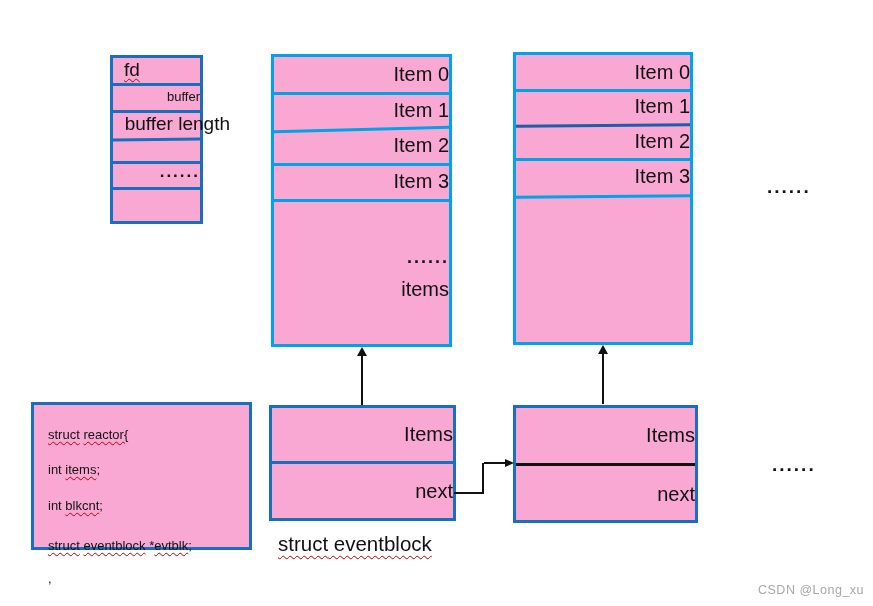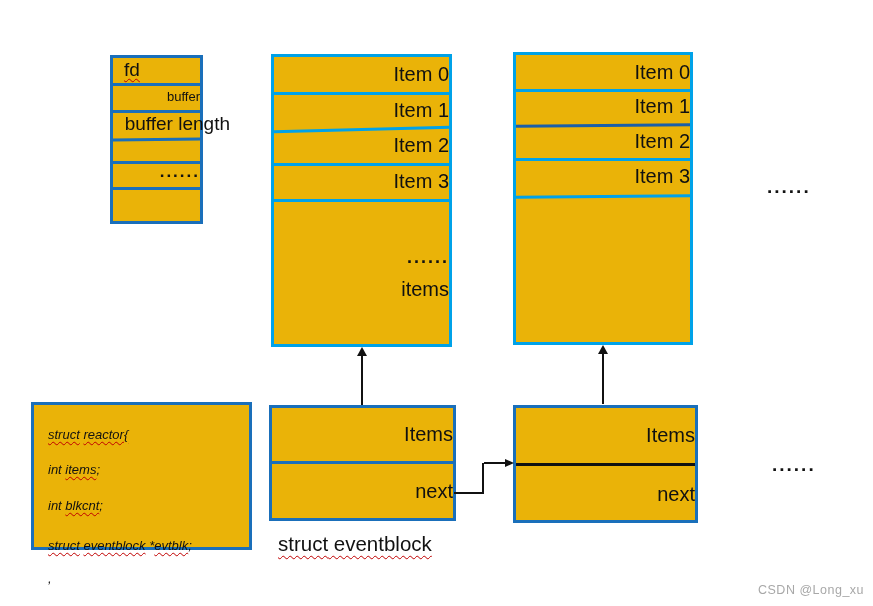--- a/index.html
+++ b/index.html
@@ -3,21 +3,21 @@
 <meta charset="utf-8">
 <style>
   :root{
     --cyan:#00a2e8; --blue:#1a6fba; --ink:#111111; --squiggle:#c00000; --watermark:#a8a8a8;
   }
   html,body{margin:0;padding:0;background:#fff;}
   #canvas{
     position:relative; width:873px; height:606px; background:#ffffff;
     font-family:"Liberation Sans", sans-serif; color:var(--ink); overflow:hidden;
   }
-  .box{position:absolute; box-sizing:border-box; background:#eab308;}
+  .box{position:absolute; box-sizing:border-box; background:#f9a8d4;}
   .cyan-box{border:3px solid var(--cyan);}
   .blue-box{border:3px solid var(--blue);}
   .hline{position:absolute; height:2.5px; background:var(--cyan); left:0;}
   .hline-blue{position:absolute; height:2.5px; background:var(--blue); left:0;}
   .hline-dark{position:absolute; height:2.5px; background:#1a5fa8; left:0;}
   .hline-black{position:absolute; height:2.5px; background:#111; left:0;}
   .cell{position:absolute; left:0; width:100%; text-align:right; font-size:20px; white-space:nowrap;}
   .sq{text-decoration-line:underline; text-decoration-style:wavy; text-decoration-color:var(--squiggle); text-decoration-thickness:1px; text-underline-offset:4px;}
   .sq-sm{text-decoration-line:underline; text-decoration-style:wavy; text-decoration-color:var(--squiggle); text-decoration-thickness:1px; text-underline-offset:2px;}
   .dots{font-weight:700; letter-spacing:2px;}
@@ -66,21 +66,21 @@
     <div class="hline" style="top:103px; width:174px;"></div>
     <div class="hline" style="top:140px; width:174px; transform:rotate(-0.5deg);"></div>
     <div class="cell" style="top:0; height:34px; line-height:34px;">Item 0</div>
     <div class="cell" style="top:34px; height:35px; line-height:35px;">Item 1</div>
     <div class="cell" style="top:69px; height:34px; line-height:34px;">Item 2</div>
     <div class="cell" style="top:103px; height:37px; line-height:37px;">Item 3</div>
   </div>
 
   <div class="big-label dots" style="left:767px; top:176px; font-size:19px;">......</div>
 
-  <div class="box blue-box" style="left:31px; top:402px; width:221px; height:148px;font-style:italic;">
+  <div class="box blue-box" style="left:31px; top:402px; width:221px; height:148px;">
     <div class="code-line" style="top:22px;"><span class="sq-sm">struct</span><span> </span><span class="sq-sm">reactor{</span></div>
     <div class="code-line" style="top:57px;"><span>int </span><span class="sq-sm">items</span><span>;</span></div>
     <div class="code-line" style="top:93px;"><span>int </span><span class="sq-sm">blkcnt</span><span>;</span></div>
     <div class="code-line" style="top:133px;"><span class="sq-sm">struct</span><span> </span><span class="sq-sm">eventblock</span><span> *</span><span class="sq-sm">evtblk</span><span>;</span></div>
     <div class="code-line" style="top:166px;">,</div>
   </div>
 
   <div class="box blue-box" style="left:269px; top:405px; width:187px; height:116px;">
     <div class="hline-blue" style="top:53px; width:181px; height:3px;"></div>
     <div class="cell" style="top:0; height:53px; line-height:53px;">Items</div>

